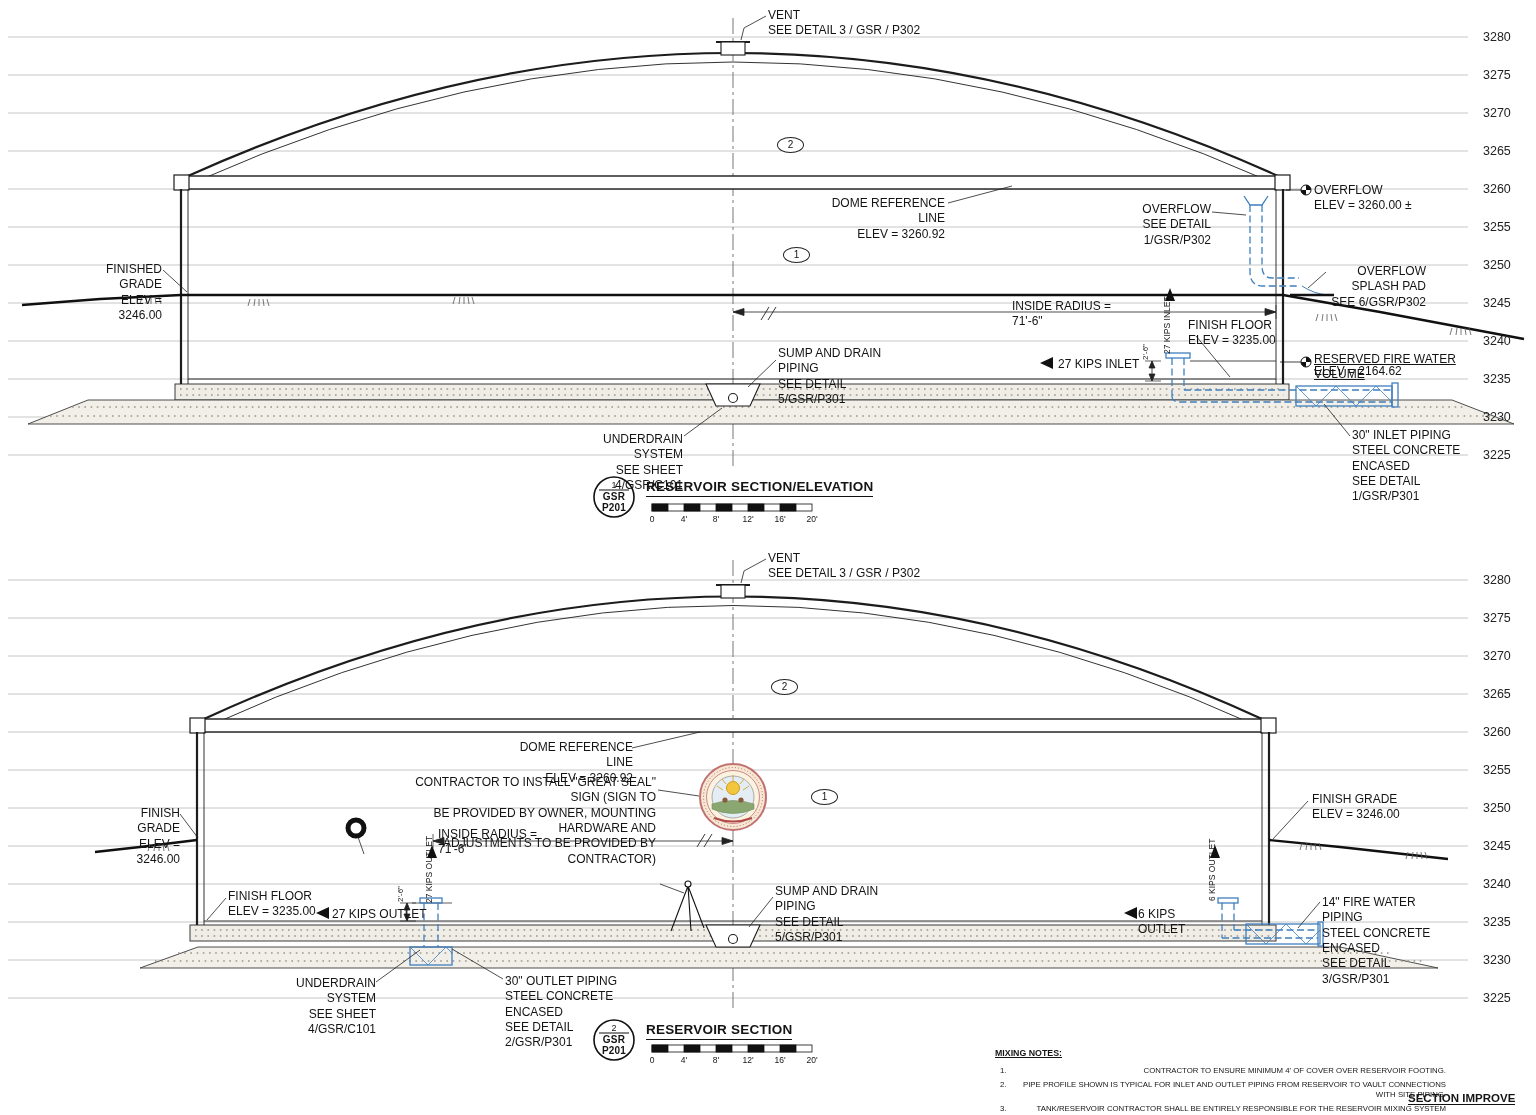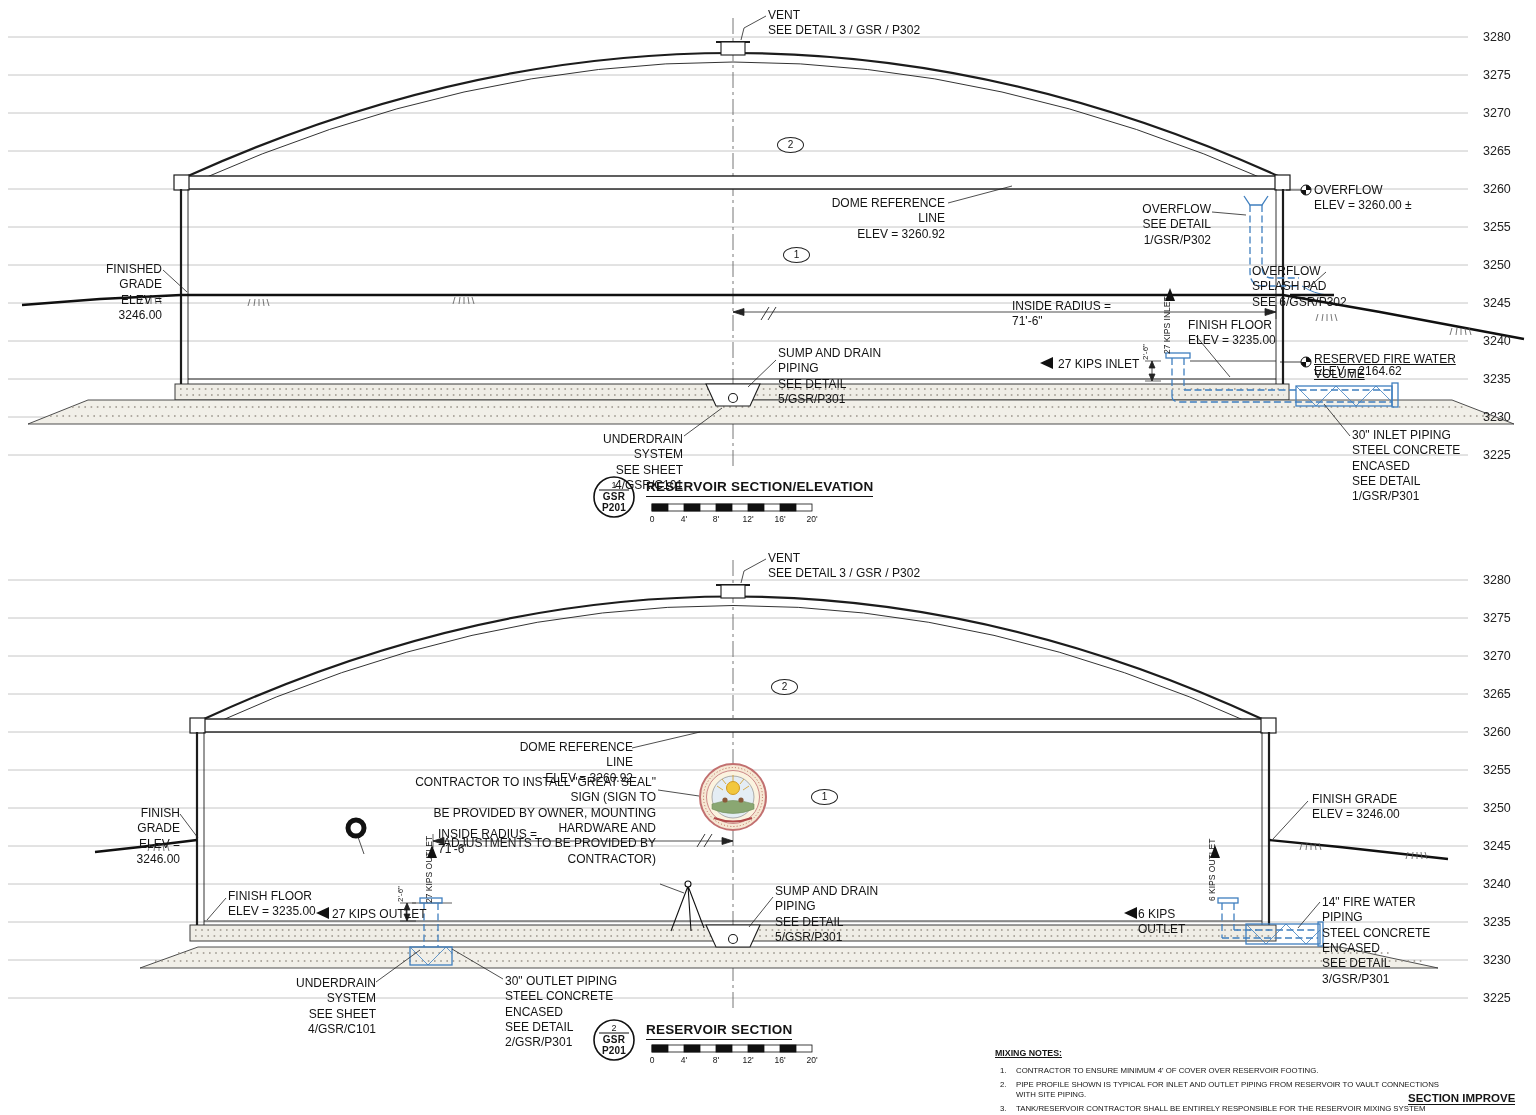--- a/index.html
+++ b/index.html
@@ -18,21 +18,21 @@
   .dim { font-size:8px; }
   .dtitle { position:absolute; font-weight:bold; font-size:13.5px; letter-spacing:.2px;
             border-bottom:1.7px solid #111; padding-bottom:2px; white-space:nowrap; }
   .callout-num { position:absolute; text-align:center; font-size:9px; }
   .callout-ref { position:absolute; text-align:center; font-size:10px; font-weight:bold; letter-spacing:.2px; }
   .tick { position:absolute; width:24px; text-align:center; font-size:8.5px; }
   .ul { text-decoration:underline; }
   .notes-head { position:absolute; font-size:8.8px; font-weight:bold; text-decoration:underline; }
   .note { position:absolute; display:flex; font-size:7.8px; line-height:1.3; }
   .note .n { width:16px; flex:none; }
-  .note .t { width:430px; }
+  .note .t { width:430px;text-align:right; }
   .footer { position:absolute; font-size:11.5px; font-weight:bold; border-bottom:1.7px solid #111;
             white-space:nowrap; }
 </style>
 </head>
 <body>
 
 <div id="sheet">
 
 <svg width="1536" height="1115" viewBox="0 0 1536 1115">
 
@@ -303,21 +303,21 @@
 ELEV = 3260.92</div>
 <div class="lbl ra" style="left:1108px;top:202px;width:103px;">OVERFLOW
 SEE DETAIL 1/GSR/P302</div>
 <div class="lbl" style="left:1314px;top:183px;width:110px;">OVERFLOW
 ELEV = 3260.00 ±</div>
 <div class="lbl ra" style="left:80px;top:262px;width:82px;">FINISHED GRADE
 ELEV = 3246.00</div>
 <div class="lbl" style="left:1012px;top:299px;width:125px;">INSIDE RADIUS = 71'-6"</div>
 <div class="lbl" style="left:1188px;top:318px;width:88px;">FINISH FLOOR
 ELEV = 3235.00</div>
-<div class="lbl" style="left:1252px;top:264px;width:118px;">OVERFLOW SPLASH PAD
+<div class="lbl" style="left:1308px;top:264px;width:118px;text-align:right;">OVERFLOW SPLASH PAD
 SEE 6/GSR/P302</div>
 <div class="lbl ul" style="left:1314px;top:352px;width:155px;">RESERVED FIRE WATER VOLUME</div>
 <div class="lbl" style="left:1314px;top:364px;width:155px;">ELEV = 2164.62</div>
 <div class="lbl" style="left:778px;top:346px;width:118px;">SUMP AND DRAIN PIPING
 SEE DETAIL 5/GSR/P301</div>
 <div class="lbl" style="left:1058px;top:357px;width:90px;">27 KIPS INLET</div>
 <div class="rot" style="left:1162px;top:354px;width:58px;">27 KIPS INLET</div>
 <div class="rot dim" style="left:1141px;top:360px;width:30px;">2'-6"</div>
 <div class="lbl ra" style="left:583px;top:432px;width:100px;">UNDERDRAIN SYSTEM
 SEE SHEET 4/GSR/C101</div>

